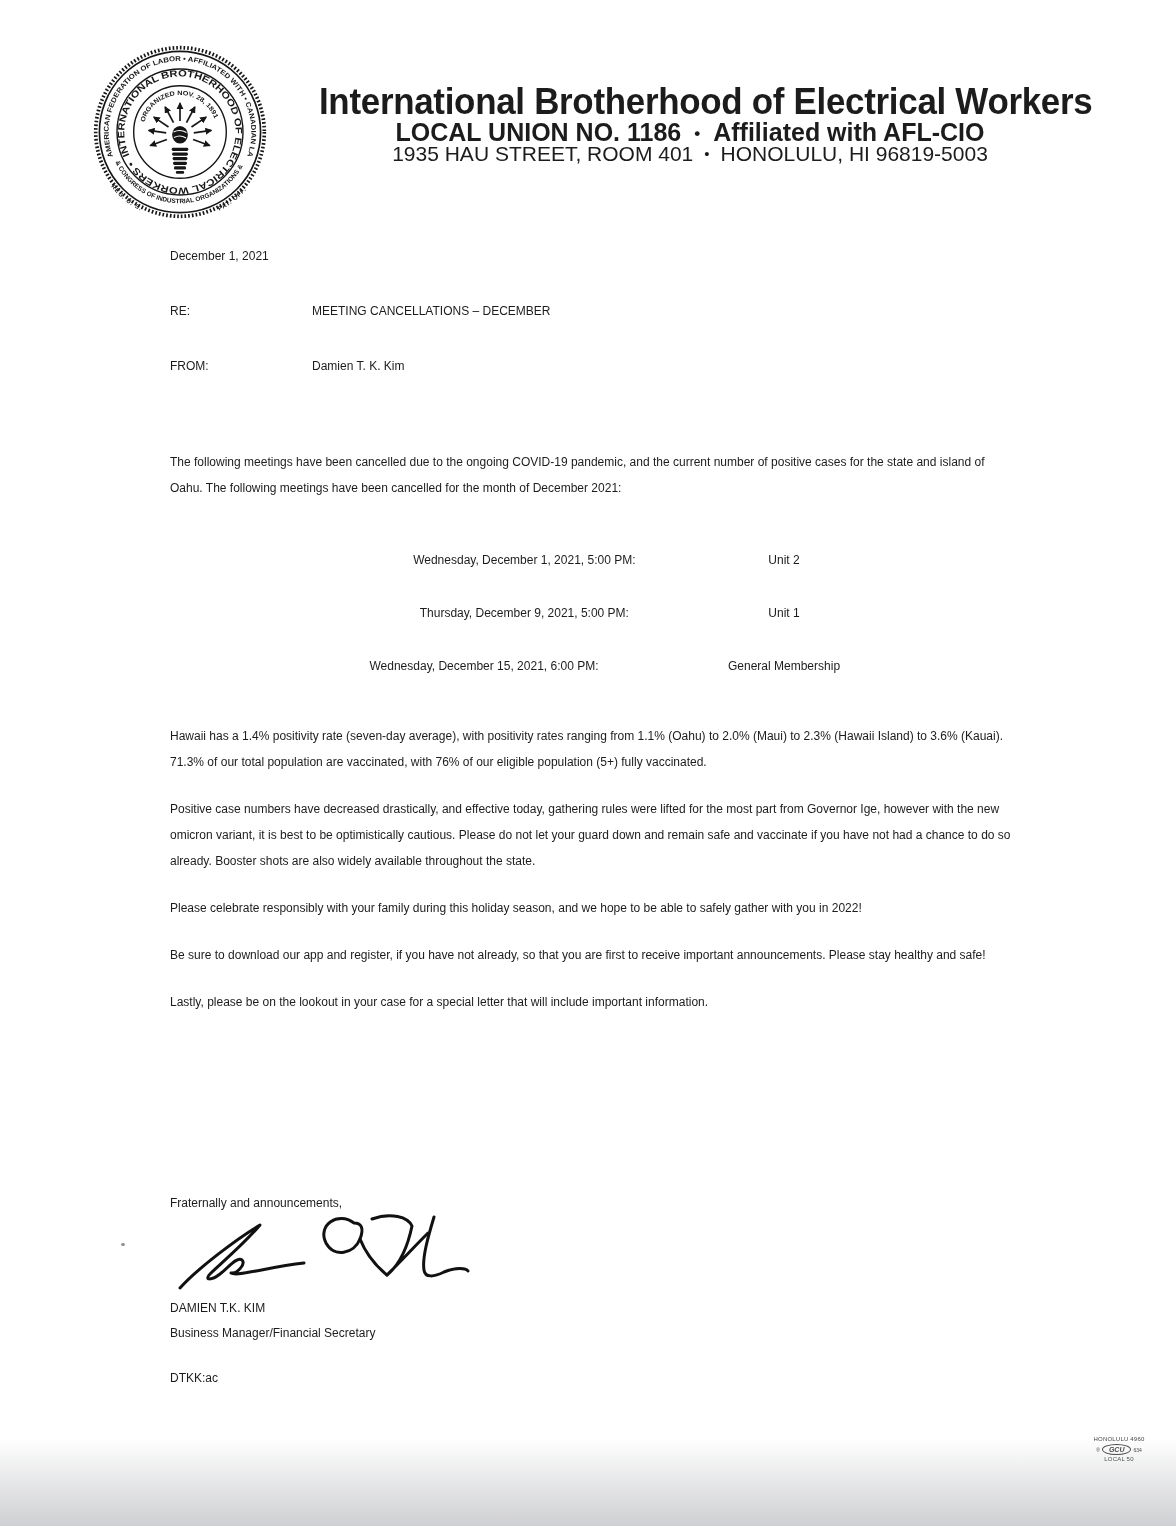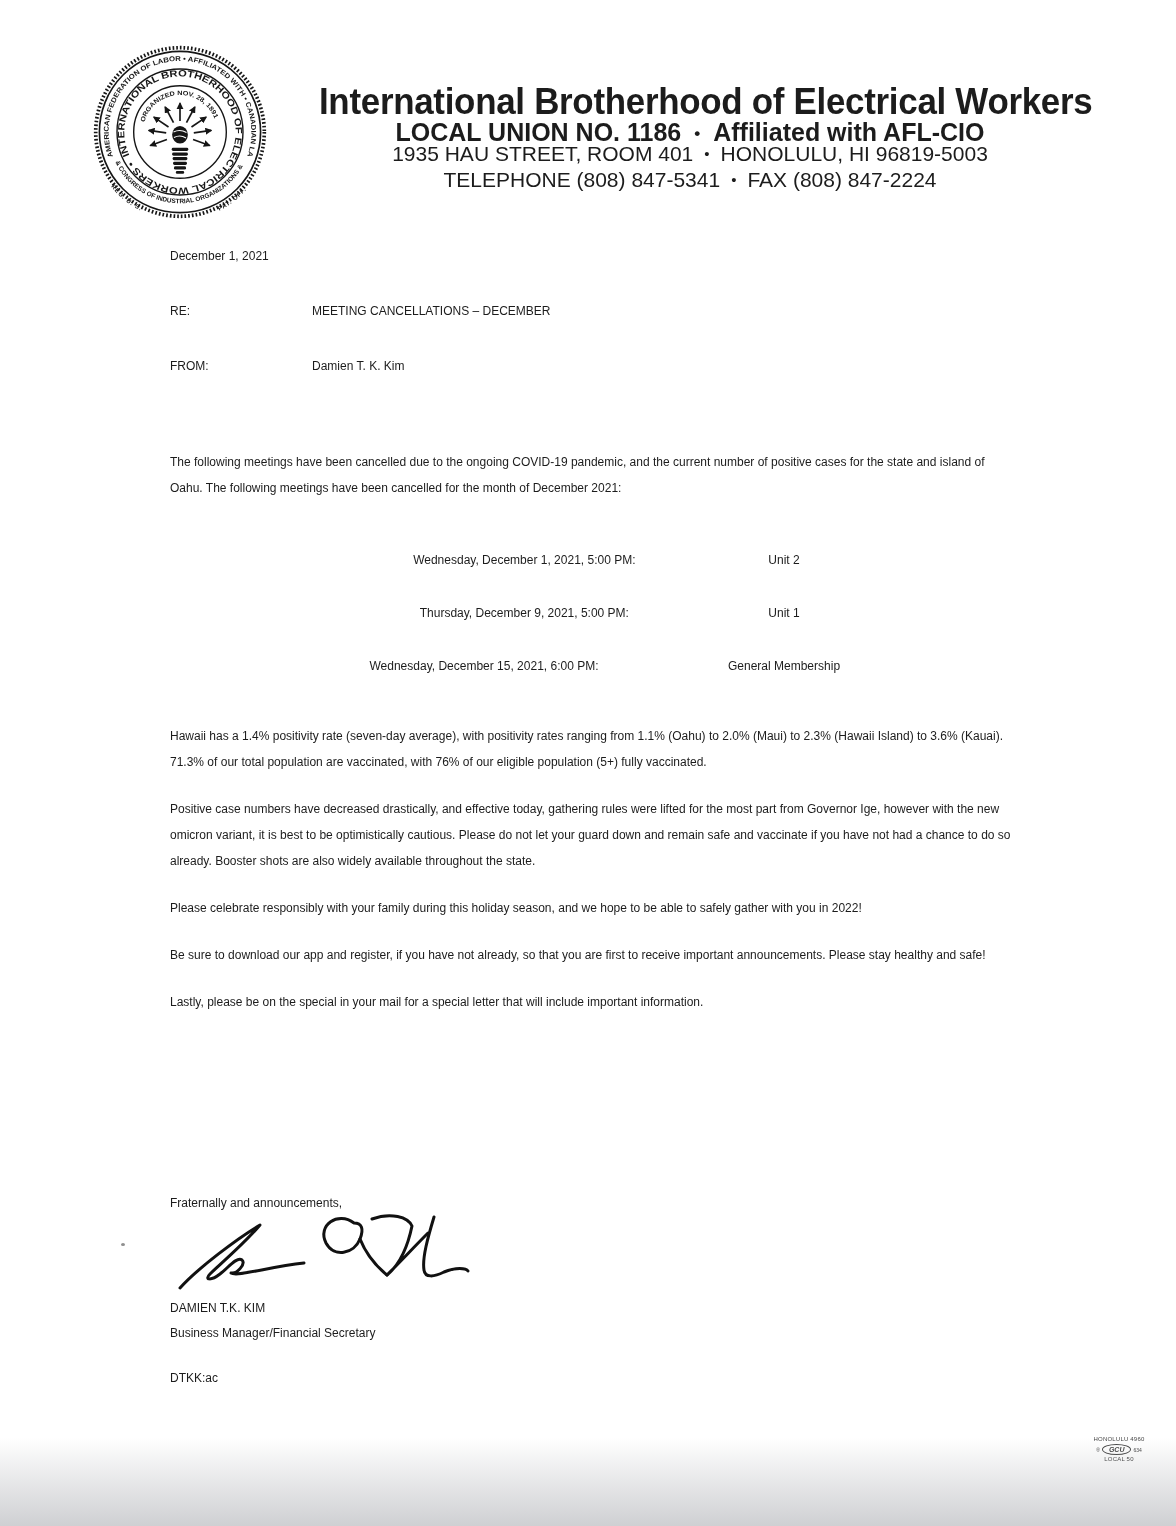--- a/index.html
+++ b/index.html
@@ -110,21 +110,20 @@
       <rect x="95.5" y="137" width="9" height="3" rx="1.4"></rect>
     </g>
   </svg>
 
   <h1 class="org-title"><span class="condense">International Brotherhood of Electrical Workers</span></h1>
 
   <div class="org-subtitle"><span>LOCAL UNION NO. 1186</span><span class="sep">•</span><span>Affiliated with AFL-CIO</span></div>
 
   <div class="org-address">
     <div><span>1935 HAU STREET, ROOM 401</span><span class="sep">•</span><span>HONOLULU, HI 96819-5003</span></div>
-    <div><span>TELEPHONE (808) 847-5341</span><span class="sep">•</span><span>FAX (808) 847-2224</span></div>
   </div>
 
   <div class="date body-text">December 1, 2021</div>
 
   <div class="memo body-text">
 
 
       <div class="memo-row"><span class="memo-label">RE:</span><span class="memo-value">MEETING CANCELLATIONS – DECEMBER</span></div>
 
       <div class="memo-row"><span class="memo-label">FROM:</span><span class="memo-value">Damien T. K. Kim</span></div>
@@ -144,21 +143,21 @@
   <div class="paras body-text">
 
       <p class="bp">Hawaii has a 1.4% positivity rate (seven-day average), with positivity rates ranging from 1.1% (Oahu) to 2.0% (Maui) to 2.3% (Hawaii Island) to 3.6% (Kauai). 71.3% of our total population are vaccinated, with 76% of our eligible population (5+) fully vaccinated.</p>
 
       <p class="bp">Positive case numbers have decreased drastically, and effective today, gathering rules were lifted for the most part from Governor Ige, however with the new omicron variant, it is best to be optimistically cautious. Please do not let your guard down and remain safe and vaccinate if you have not had a chance to do so already. Booster shots are also widely available throughout the state.</p>
 
       <p class="bp">Please celebrate responsibly with your family during this holiday season, and we hope to be able to safely gather with you in 2022!</p>
 
       <p class="bp">Be sure to download our app and register, if you have not already, so that you are first to receive important announcements. Please stay healthy and safe!</p>
 
-      <p class="bp">Lastly, please be on the special in your mail for a special letter that will include important information.</p>
+      <p class="bp">Lastly, please be on the lookout in your case for a special letter that will include important information.</p>
     </div>
 
   <div class="closing body-text">Fraternally and announcements,</div>
 
   <svg class="signature" width="300" height="80" viewBox="0 0 300 80" xmlns="http://www.w3.org/2000/svg">
     <g fill="none" stroke="#111" stroke-width="3" stroke-linecap="round" stroke-linejoin="round">
       <path d="M4,78 C22,58 62,28 84,15 C68,34 42,56 34,64 C28,70 35,71 44,64 C52,58 61,46 66,50 C70,54 61,64 55,63 C61,67 92,57 128,53"></path>
       <path d="M178,13 C162,1 141,15 150,33 C158,48 178,44 184,29 C188,19 186,13 178,13"></path>
       <path d="M184,29 C190,44 200,56 211,65"></path>
       <path d="M196,9 C215,2 232,7 236,16 C231,40 222,56 211,65 C224,52 240,35 252,23"></path>

